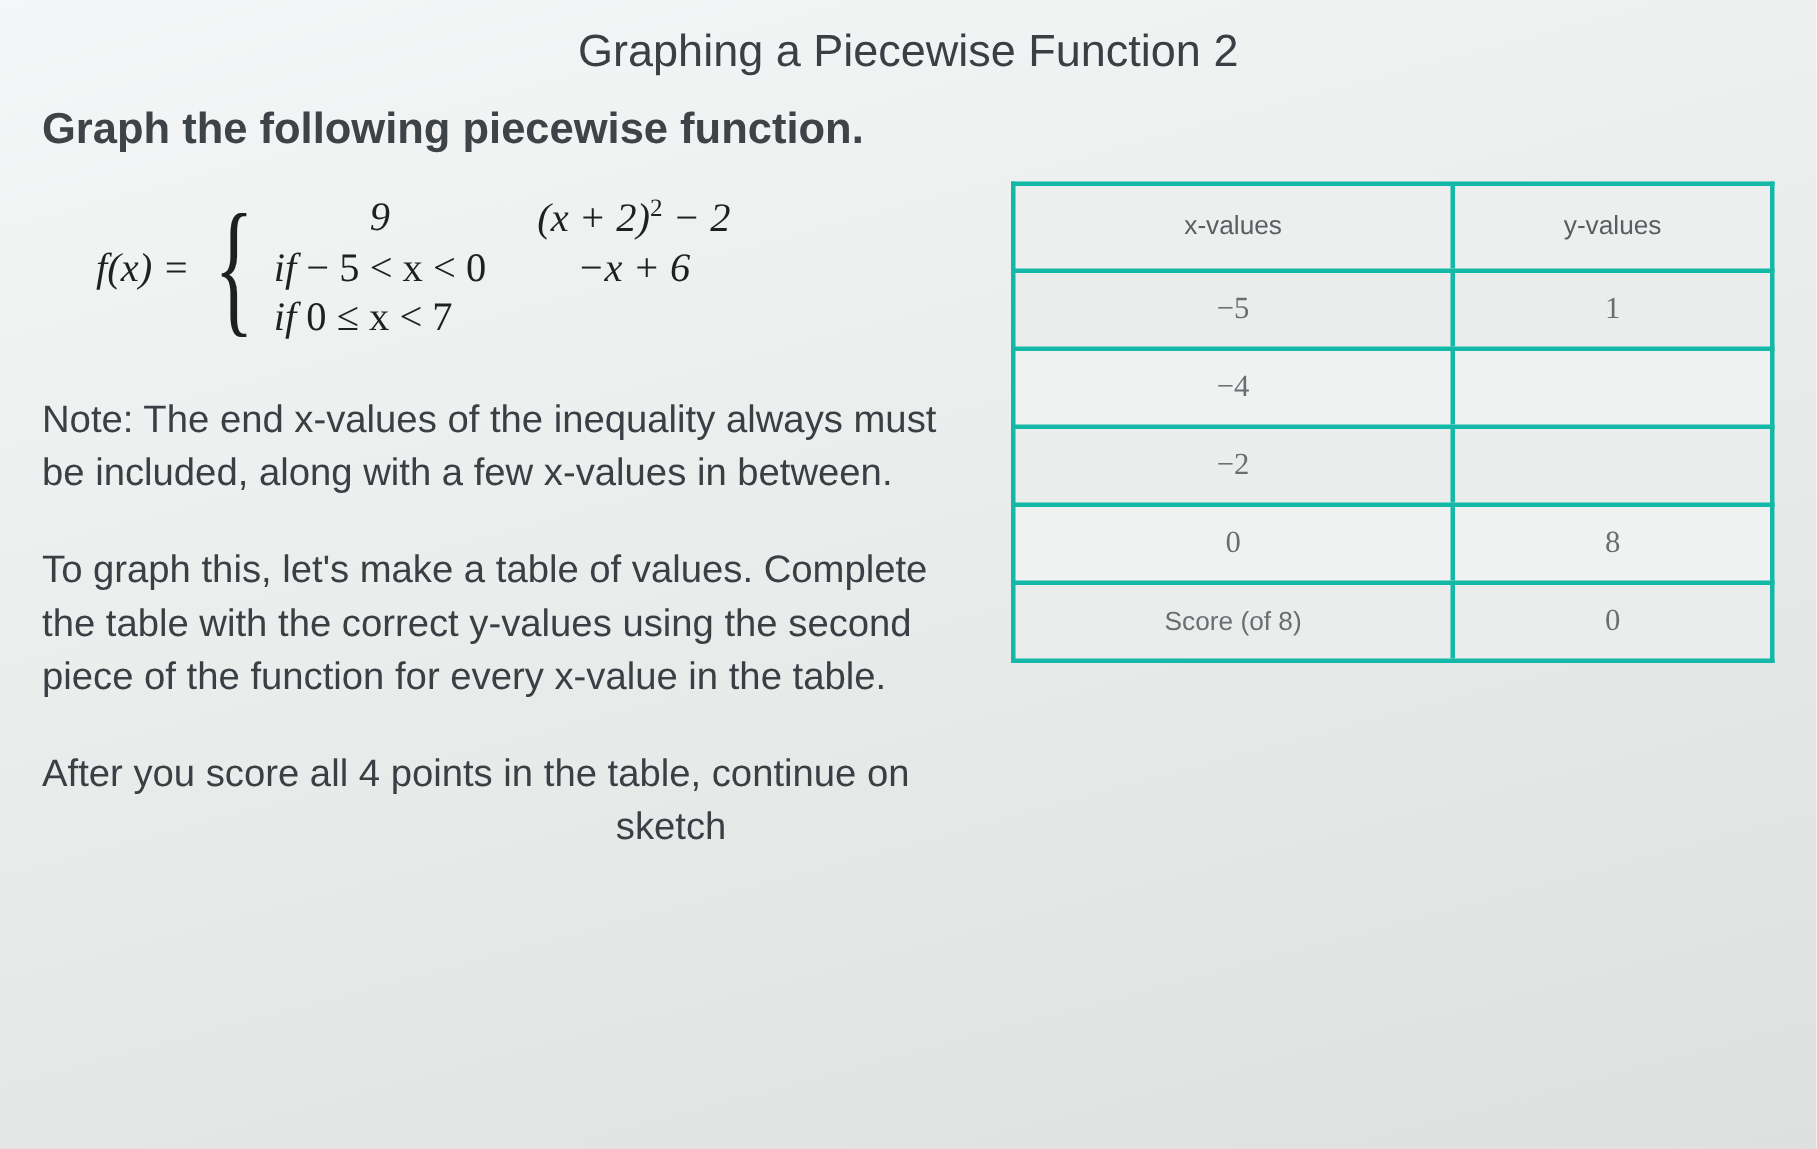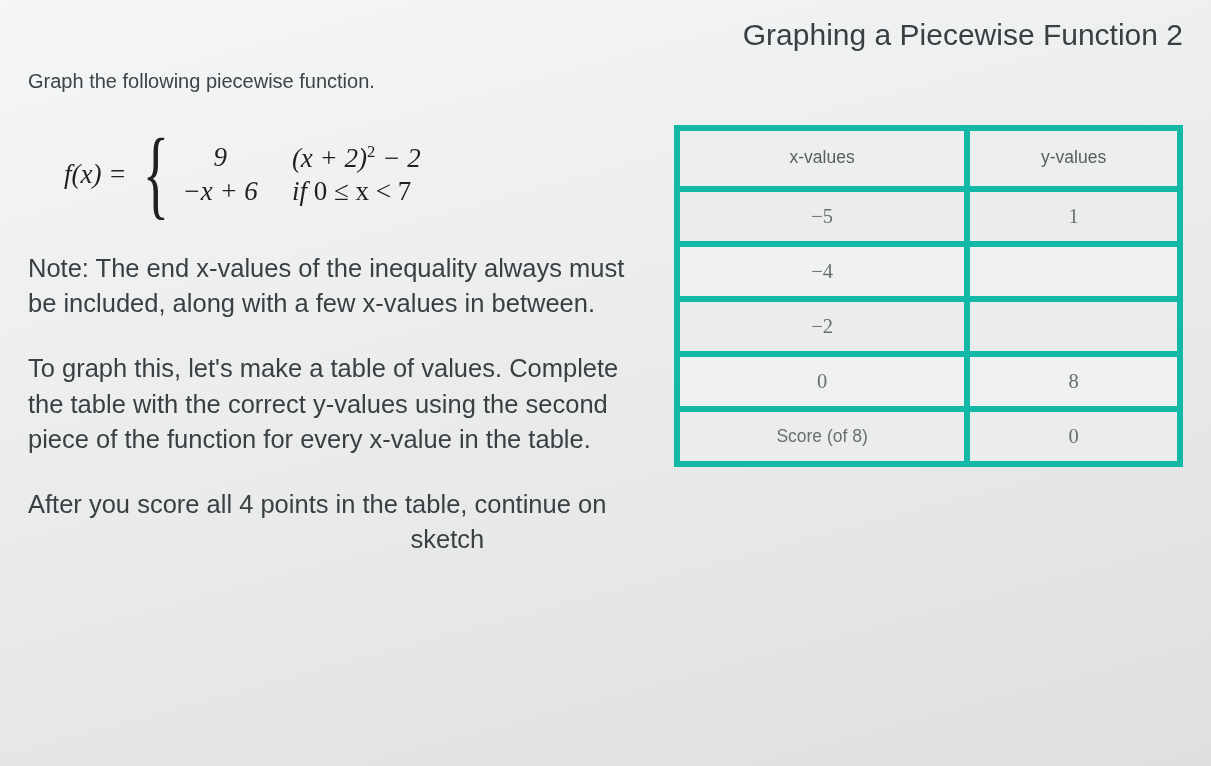--- a/index.html
+++ b/index.html
@@ -5,31 +5,31 @@
   * { box-sizing: border-box; margin: 0; padding: 0; }
   html, body { width: 1211px; height: 766px; }
   body {
     font-family: Arial, Helvetica, sans-serif;
     background: linear-gradient(165deg, #f5f6f7 0%, #eceded 40%, #dedfdf 100%);
     color: #3a3e42;
     overflow: hidden;
     padding: 18px 28px 0 28px;
   }
   .title {
-    text-align: right;
+    text-align: center;
     font-size: 30px;
     font-weight: 400;
     color: #3a3f44;
     margin-bottom: 18px;
   }
   .instr {
-    font-size: 20px;
+    font-size: 29px;
     color: #3e4347;
-    font-weight: 400;
-    margin-bottom: 32px;
+    font-weight: 700;
+    margin-bottom: 18px;
   }
   .cols {
     display: flex;
     gap: 26px;
     align-items: flex-start;
   }
   .left {
     flex: 0 0 620px;
   }
   .right {
@@ -75,21 +75,21 @@
     color: #535659;
     font-style: italic;
   }
 
   table.vals {
     width: 100%;
     border-collapse: collapse;
     background: #eef0f0;
   }
   table.vals th, table.vals td {
-    border: 6px solid #14b8a6;
+    border: 3px solid #14b8a6;
     text-align: center;
     font-weight: 400;
     font-family: 'Times New Roman', Times, serif;
   }
   table.vals th {
     font-family: Arial, Helvetica, sans-serif;
     font-size: 17.5px;
     color: #5a5e61;
     padding: 16px 6px 18px;
     background: #edefef;
@@ -116,20 +116,21 @@
 <div class="cols">
   <div class="left">
 
     <div class="fx">
       <span class="fx-lhs">f(x) =</span>
       <span class="brace">{</span>
       <div class="cases">
         <span class="c1"><span>9</span></span>
 
         <span class="c1"><span>(x + 2)</span><span class="sup">2</span><span> − 2</span></span>
+        <span class="c2"><span>if</span><span class="rom"> − 5 &lt; x &lt; 0</span></span>
 
         <span class="c1"><span>−x + 6</span></span>
         <span class="c2"><span>if</span><span class="rom"> 0 ≤ x &lt; 7</span></span>
       </div>
     </div>
 
 
     <div class="para">Note: The end x-values of the inequality always must be included, along with a few x-values in between.</div>
 
     <div class="para">To graph this, let's make a table of values. Complete the table with the correct y-values using the second piece of the function for every x-value in the table.</div>

